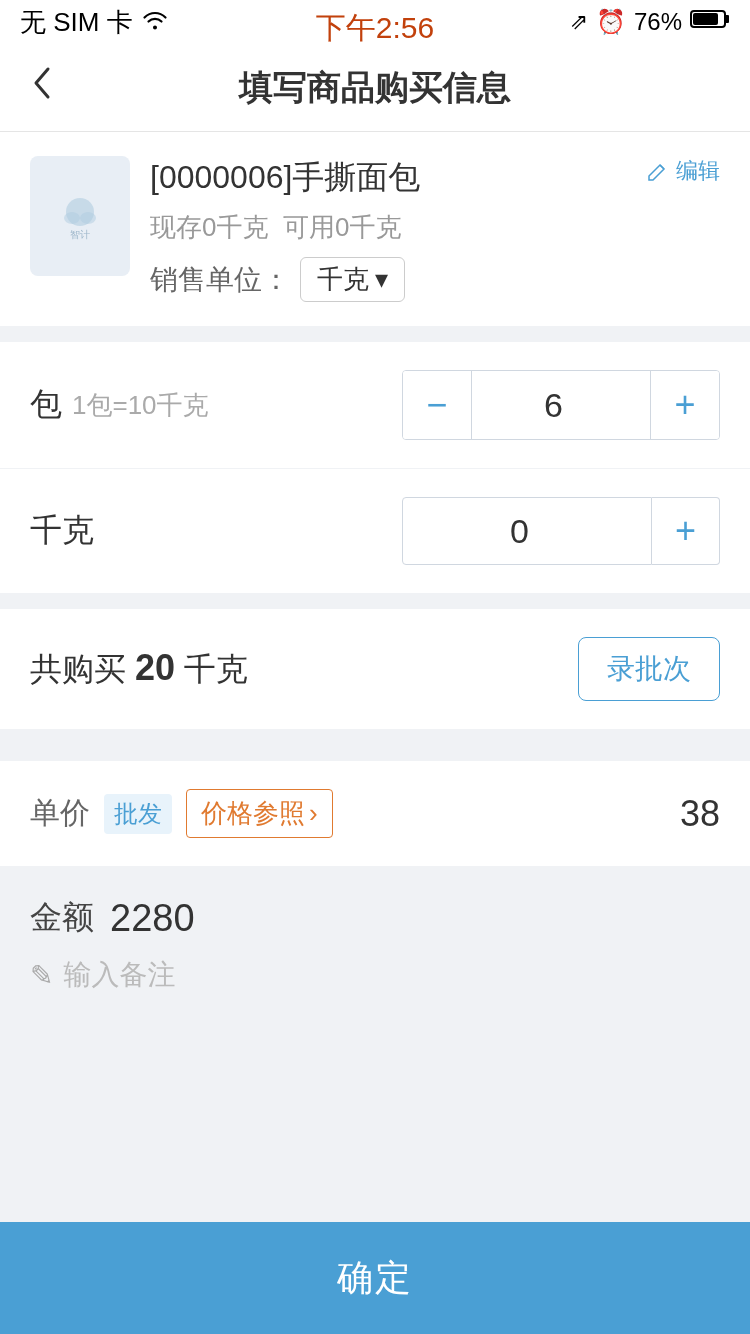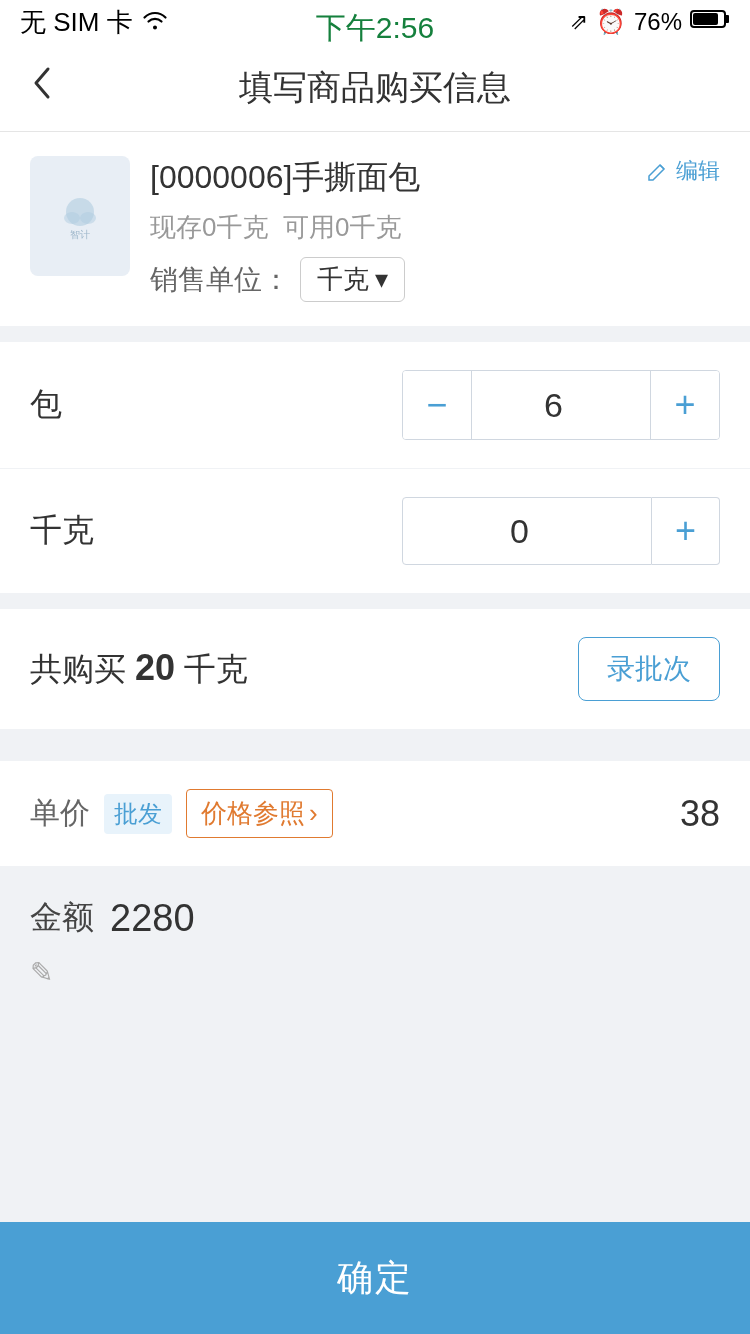--- a/index.html
+++ b/index.html
@@ -27,21 +27,21 @@
     .status-left {
       display: flex;
       align-items: center;
       gap: 8px;
       font-size: 26px;
       color: #000;
     }
     .status-center {
       font-size: 30px;
       font-weight: 500;
-      color: #15803d;
+      color: #c2410c;
       position: absolute;
       left: 50%;
       transform: translateX(-50%);
       top: 8px;
     }
     .status-right {
       display: flex;
       align-items: center;
       gap: 8px;
       font-size: 24px;
@@ -61,21 +61,21 @@
     }
     .nav-back {
       position: absolute;
       left: 30px;
       font-size: 40px;
       color: #333;
       cursor: pointer;
     }
     .nav-title {
       font-size: 34px;
-      font-weight: 400;
+      font-weight: 700;
       color: #333;
     }
 
     
     .product-section {
       background: #fff;
       padding: 24px 30px;
       display: flex;
       align-items: flex-start;
       gap: 20px;
@@ -429,20 +429,21 @@
       </div>
     </div>
   </div>
 </div>
 
 <div class="divider"></div>
 
 <div class="input-section">
   <div class="input-row">
     <span class="input-label">包</span>
+    <span class="input-sublabel">1包=10千克</span>
     <div class="input-control">
       <button class="ctrl-btn">−</button>
       <input class="ctrl-input" type="number" value="6" style="">
       <button class="ctrl-btn">+</button>
     </div>
   </div>
 
   <div class="input-row" style="border-bottom:none;">
     <span class="input-label">千克</span>
     <div class="input-control-right">
@@ -477,18 +478,19 @@
   </div>
 </div>
 
 <div class="amount-section">
   <div class="amount-row">
     <span class="amount-label">金额</span>
     <span class="amount-value">2280</span>
   </div>
   <div class="remark-row">
     <span class="remark-icon">✎</span>
+    <span class="remark-text">输入备注</span>
   </div>
 </div>
 
 <div class="empty-space"></div>
 
 <button class="confirm-btn">确定</button>
 
 </body></html>

